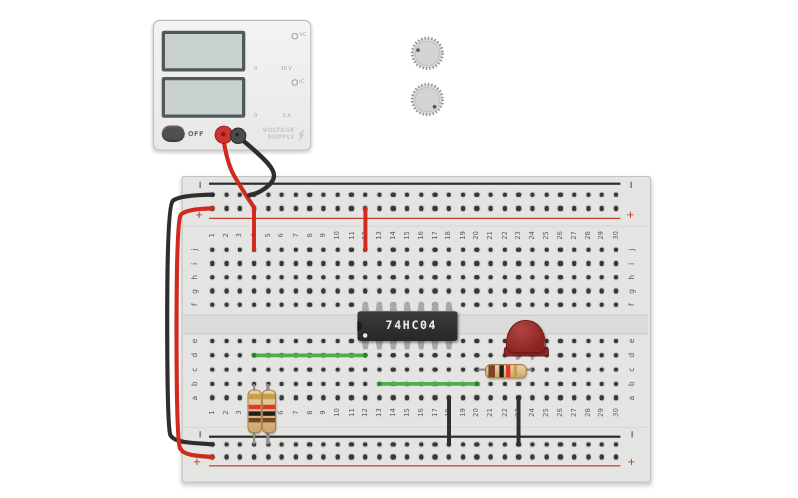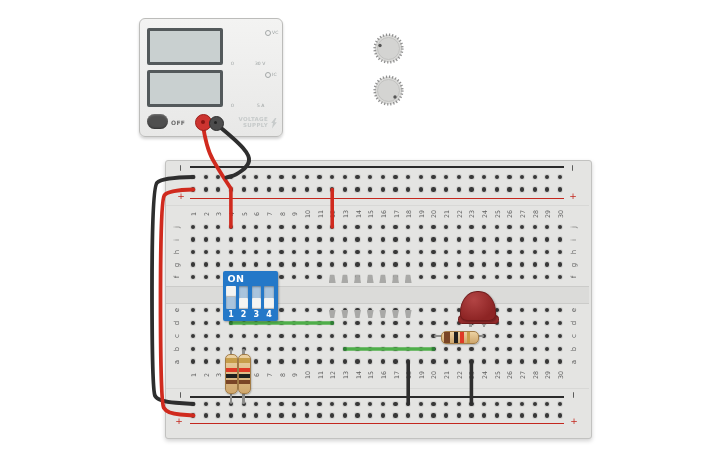--- a/index.html
+++ b/index.html
@@ -642,42 +642,26 @@
       <path d="M230.9,323 L332.2,323" stroke="#4fae4a" stroke-width="3.4" fill="none" stroke-linecap="round" stroke-linejoin="round"></path>
       <circle cx="230.9" cy="323" r="2" fill="#2f7d36"></circle>
       <circle cx="332.2" cy="323" r="2" fill="#2f7d36"></circle>
       <path d="M344.9,349 L433.5,349" stroke="#4fae4a" stroke-width="3.4" fill="none" stroke-linecap="round" stroke-linejoin="round"></path>
       <circle cx="344.9" cy="349" r="2" fill="#2f7d36"></circle>
       <circle cx="433.5" cy="349" r="2" fill="#2f7d36"></circle>
       <path d="M408.2,361.5 L408.2,404" stroke="#2e2e2e" stroke-width="3.6" fill="none" stroke-linecap="round" stroke-linejoin="round"></path>
       <path d="M471.4,361.5 L471.4,404" stroke="#2e2e2e" stroke-width="3.6" fill="none" stroke-linecap="round" stroke-linejoin="round"></path>
     </svg>
 
-  <div class="dip">
-    <span class="on">ON</span>
-    <div id="dipslots">
-        <div class="slot" style="left: 3.721px;">
-          <div class="nub" style="top: 0px;"></div>
-        </div>
-        <div class="slotlbl" style="position: absolute; left: 3.721px;">1</div>
-        <div class="slot" style="left: 16.378px;">
-          <div class="nub" style="bottom: 0px;"></div>
-        </div>
-        <div class="slotlbl" style="position: absolute; left: 16.378px;">2</div>
-        <div class="slot" style="left: 29.035px;">
-          <div class="nub" style="bottom: 0px;"></div>
-        </div>
-        <div class="slotlbl" style="position: absolute; left: 29.035px;">3</div>
-        <div class="slot" style="left: 41.692px;">
-          <div class="nub" style="bottom: 0px;"></div>
-        </div>
-        <div class="slotlbl" style="position: absolute; left: 41.692px;">4</div>
-      </div>
+
+  <div class="ic">
+    <span class="notch"></span>
+    <span class="p1dot"></span>
+    <span class="iclabel">74HC04</span>
   </div>
-
   <div id="icpins">
       <div class="icpin pin-top" style="left: 328.727px;"></div>
       <div class="icpin pin-bot" style="left: 328.727px;"></div>
       <div class="icpin pin-top" style="left: 341.384px;"></div>
       <div class="icpin pin-bot" style="left: 341.384px;"></div>
       <div class="icpin pin-top" style="left: 354.041px;"></div>
       <div class="icpin pin-bot" style="left: 354.041px;"></div>
       <div class="icpin pin-top" style="left: 366.698px;"></div>
       <div class="icpin pin-bot" style="left: 366.698px;"></div>
       <div class="icpin pin-top" style="left: 379.355px;"></div>

